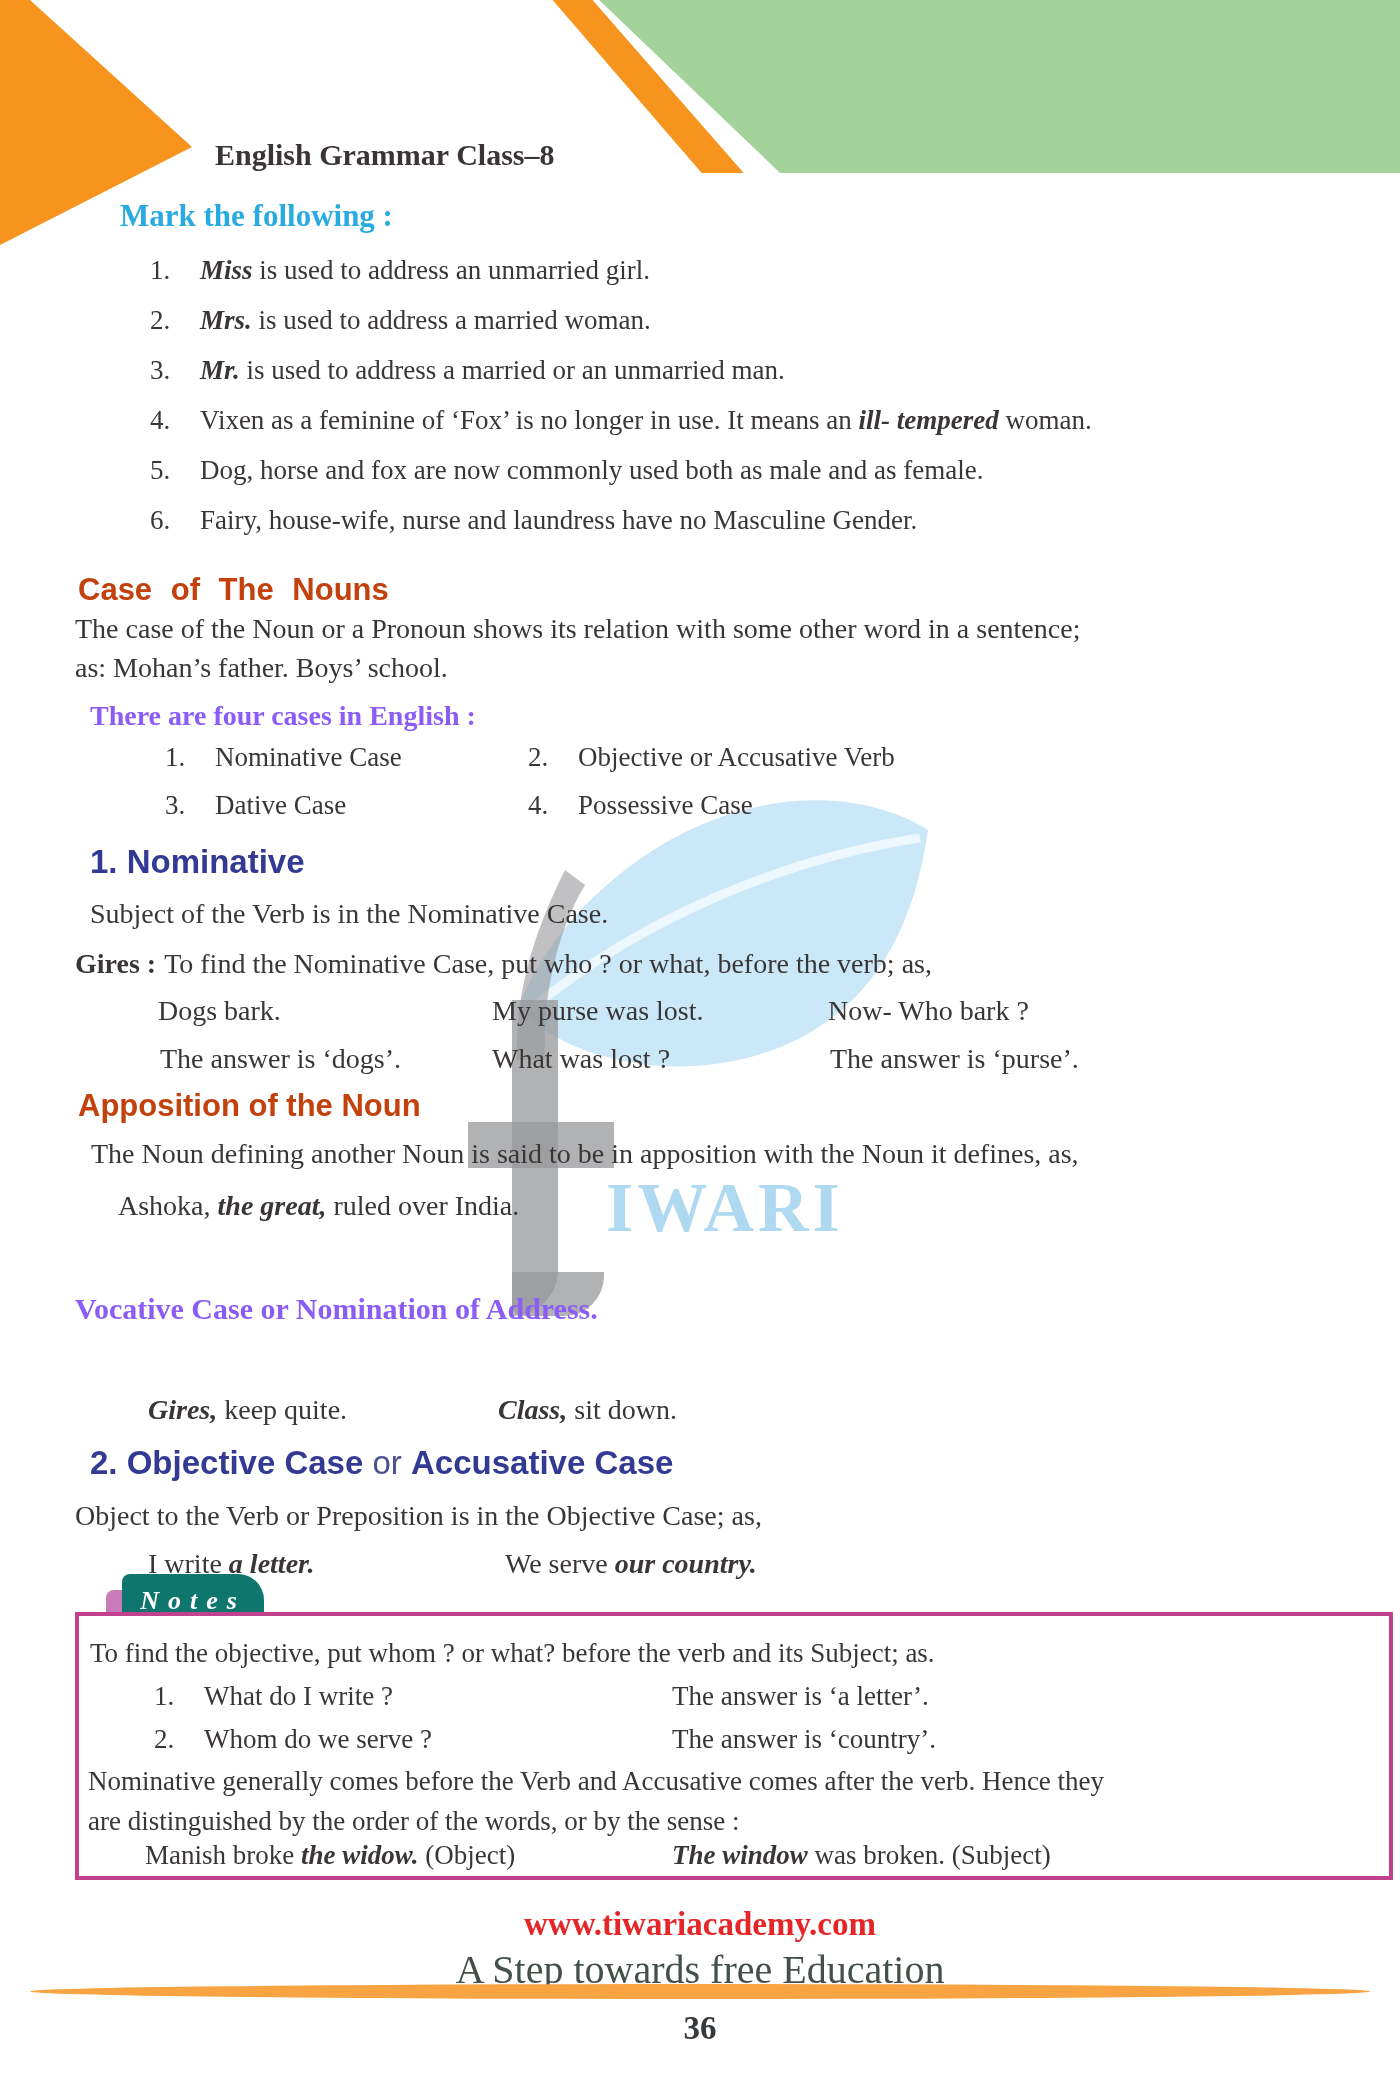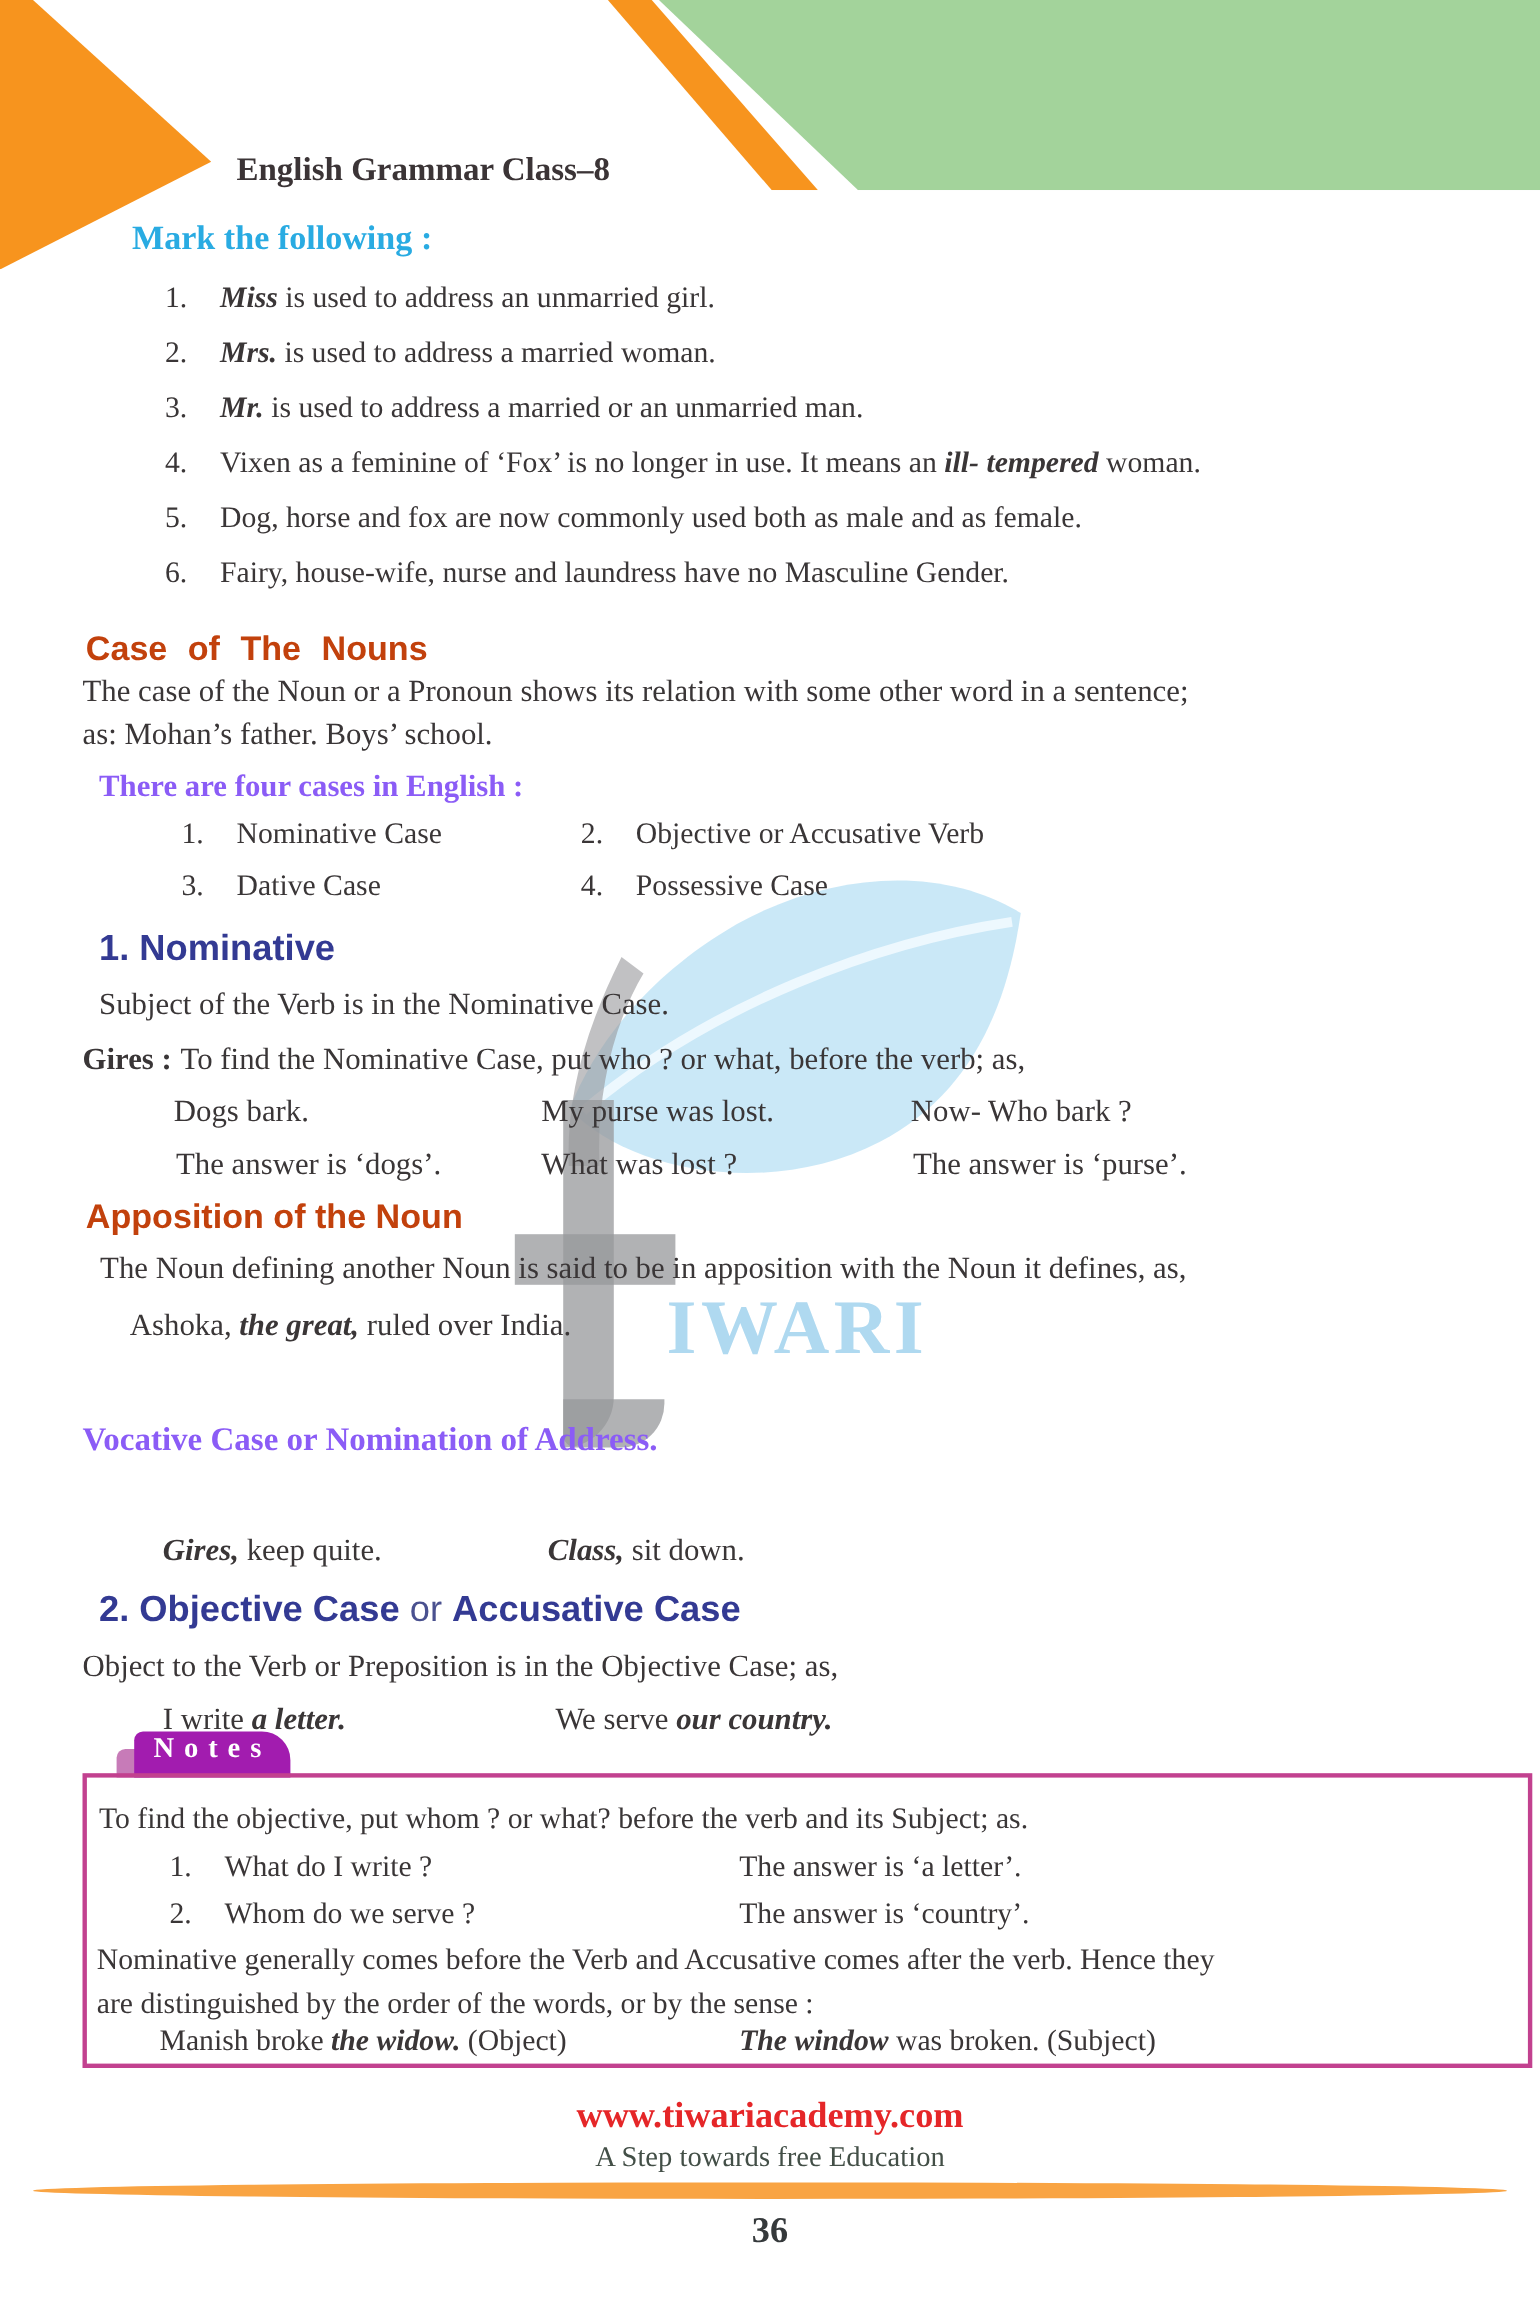--- a/index.html
+++ b/index.html
@@ -37,30 +37,30 @@
   .ws{word-spacing:10px;}
   .body-t{font-size:28px;}
   .bold-t{font-size:28px;font-weight:bold;color:#8b5cf6;}
   .item{display:flex;font-size:27px;}
   .item .num{width:50px;flex:none;}
   .em{font-style:italic;font-weight:bold;}
   .note-row{display:flex;font-size:28px;}
   .note-row b{margin-right:8px;}
   
   .notes-ear{left:106px;top:1590px;width:30px;height:26px;background:#C77BB8;border-radius:8px 0 0 0;}
-  .notes-badge{left:122px;top:1574px;width:142px;height:42px;background:#a21caf;
-               border-radius:8px 26px 0 0;display:flex;align-items:flex-start;justify-content:center;}
+  .notes-badge{left:122px;top:1574px;width:142px;height:42px;background:#0f766e;
+               border-radius:8px 26px 0 0;display:flex;align-items:flex-end;justify-content:center;font-style:italic;}
   .notes-badge span{color:#fff;font-weight:bold;font-size:26px;letter-spacing:9px;
                     font-family:"Liberation Serif",serif;}
   .notes-box{left:75px;top:1612px;width:1310px;height:260px;border:4px solid #C2418F;background:transparent;}
   .nfs{font-size:27px;}
   
   .footer-url{left:0;top:1906px;width:100%;text-align:center;font-size:33px;font-weight:bold;
               color:#E52628;text-decoration:none;display:block;}
-  .tagline{left:0;top:1946px;width:100%;text-align:center;font-size:26px;color:#434F47;}
+  .tagline{left:0;top:1946px;width:100%;text-align:center;font-size:40px;color:#434F47;}
   .lens{left:30px;top:1984px;width:1340px;height:15px;background:#F9A443;border-radius:50%;}
   .pagenum{left:0;top:2010px;width:100%;text-align:center;font-size:33px;font-weight:bold;color:#35393b;}
 </style>
 </head>
 <body>
 
 <div class="page">
 
   <div class="abs tri-left"></div>
   <div class="abs stripe"></div>

